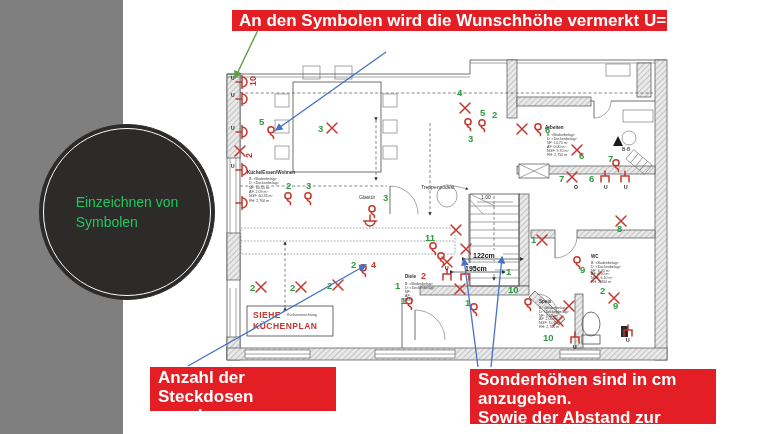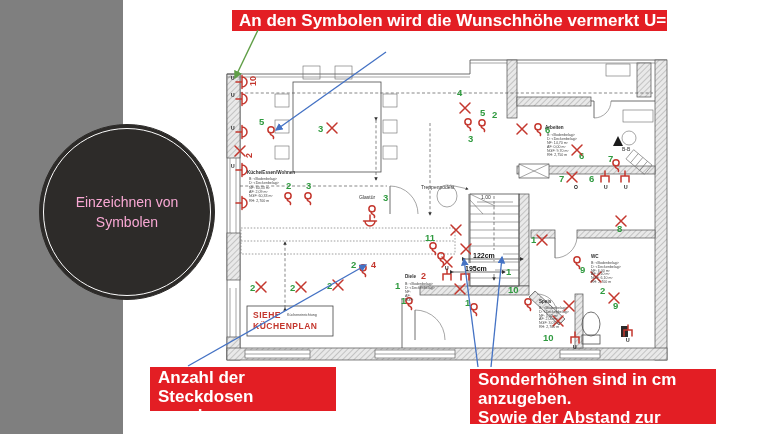--- a/index.html
+++ b/index.html
@@ -2,21 +2,21 @@
 <html><head>
 <meta charset="utf-8">
 <style>
   html,body{margin:0;padding:0;background:#fff;}
   .slide{position:relative;width:768px;height:434px;background:#fff;overflow:hidden;
          font-family:"Liberation Sans",sans-serif;}
   .gray-band{position:absolute;left:0;top:0;width:123px;height:434px;background:#7f7f7f;}
   .title-circle{position:absolute;left:39px;top:124px;width:174px;height:174px;border-radius:50%;
     background:#2d2b29;border:1px solid #2d2b29;display:flex;align-items:center;justify-content:center;}
   .title-circle .ring{position:absolute;inset:3px;border:1.5px solid #fdfdfd;border-radius:50%;}
-  .title-circle .txt{color:#f9a8d4;font-size:14px;text-align:center;white-space:pre-line;line-height:1.45;}
+  .title-circle .txt{color:#22c55e;font-size:14px;white-space:pre-line;line-height:1.45;}
   .redbox{position:absolute;background:#e31e24;color:#fff;font-size:17px;font-weight:600;
           white-space:pre-line;line-height:19px;}
   .banner1{left:232px;top:10px;width:428px;height:21px;line-height:21px;padding-left:7px;}
   .banner2{left:289px;top:31px;width:444px;height:21px;line-height:21px;padding-left:7px;}
   .note-left{left:150px;top:367px;width:178px;height:39px;padding:1px 0 4px 8px;}
   .note-right{left:470px;top:369px;width:238px;height:39px;padding:1px 0 15px 8px;}
   svg{position:absolute;left:0;top:0;}
   
   .w{stroke:#4d4d4d;stroke-width:0.8;fill:none;}
   .wt{stroke:#6a6a6a;stroke-width:0.6;fill:none;}

